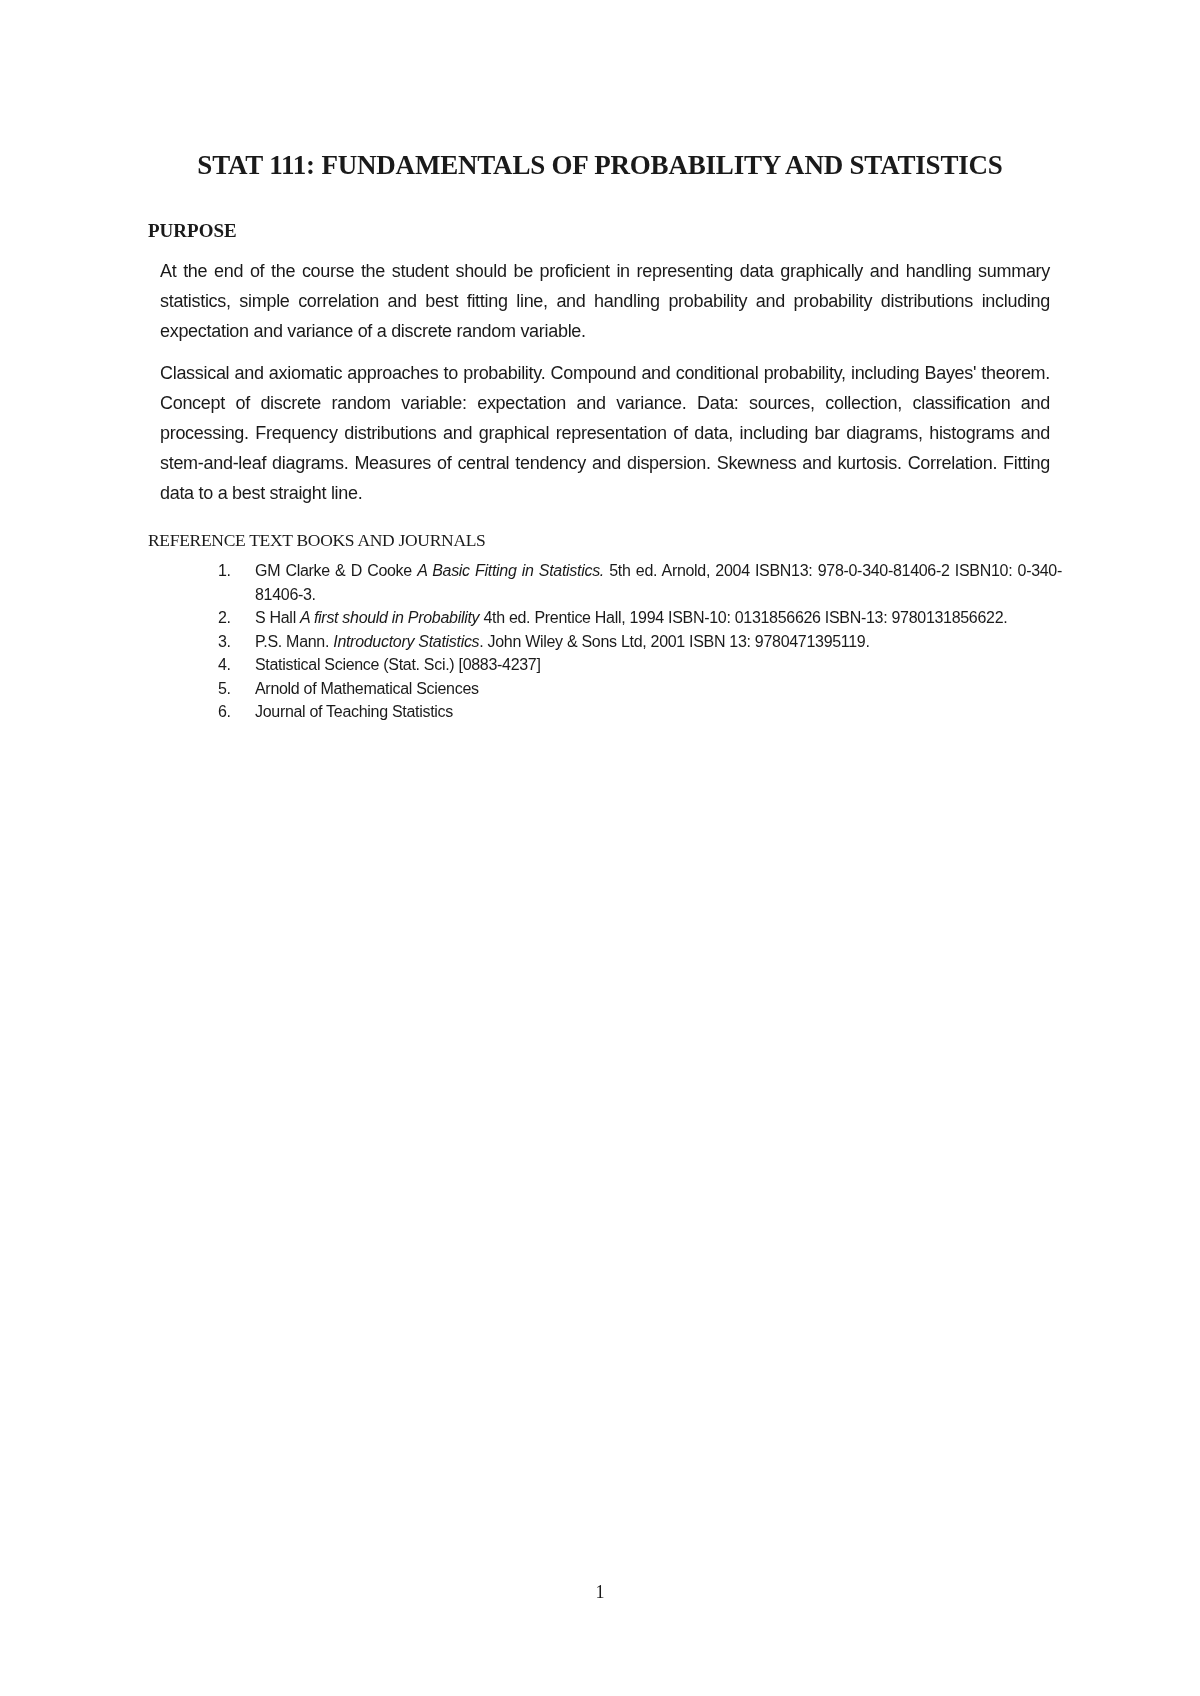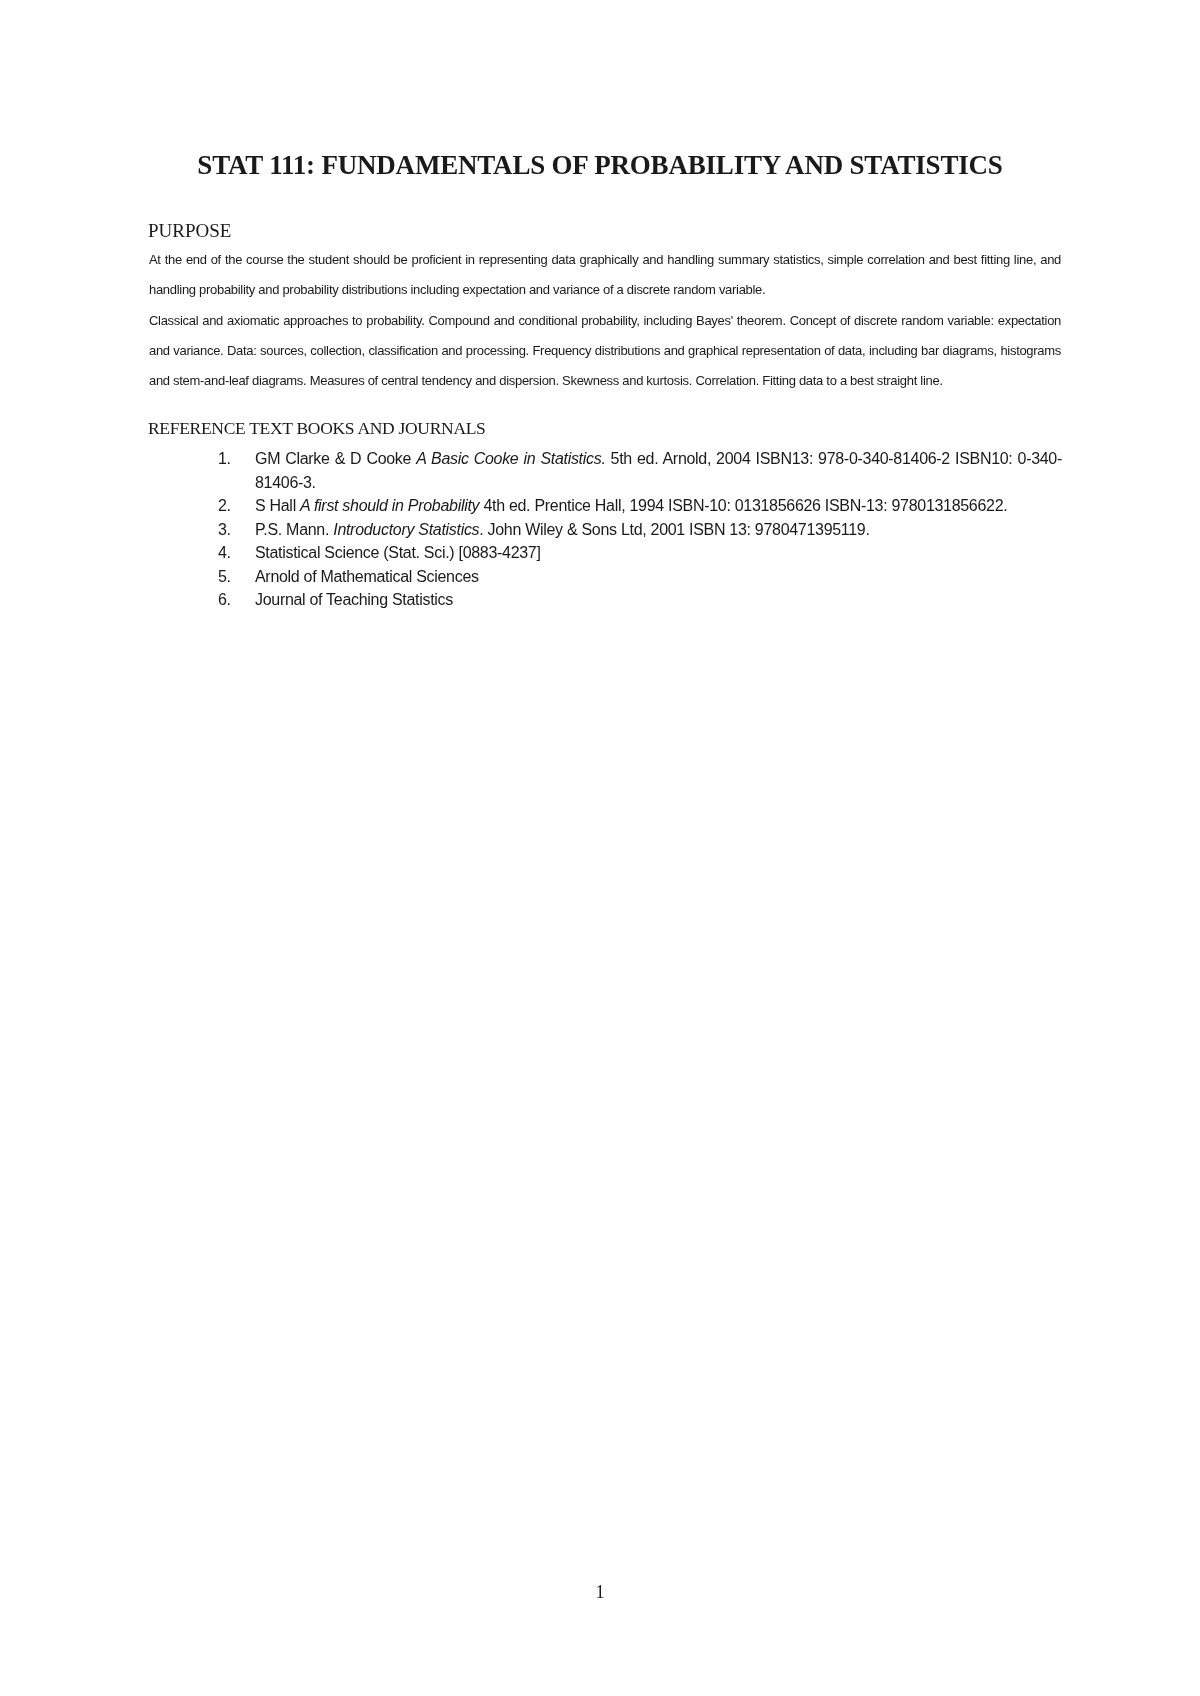--- a/index.html
+++ b/index.html
@@ -1,21 +1,21 @@
 <!DOCTYPE html>
 <html><head>
   <meta charset="utf-8">
   <style>
     html, body { margin: 0; padding: 0; background: #ffffff; }
     body { width: 1200px; height: 1696px; position: relative; overflow: hidden; font-family: "Liberation Serif", "DejaVu Serif", serif; color: #1a1a1a; }
     .page { position: absolute; left: 0; top: 0; width: 1092px; height: 1696px; }
     .title { position: absolute; left: 0; width: 1200px; top: 150px; text-align: center; font-weight: bold; font-size: 27px; letter-spacing: -0.2px; }
     .content { position: absolute; left: 148px; width: 914px; top: 217px; }
-    .heading { font-weight: normal; font-size: 19px; line-height: 27px; margin: 0; }
-    .body-text { font-family: "Liberation Sans", "DejaVu Sans", sans-serif; font-size: 13px; line-height: 30px; text-align: justify; margin: 1px; letter-spacing: -0.3px; }
+    .heading { font-weight: bold; font-size: 19px; line-height: 27px; margin: 0; }
+    .body-text { font-family: "Liberation Sans", "DejaVu Sans", sans-serif; font-size: 18px; line-height: 30px; text-align: justify; margin: 12px; letter-spacing: -0.3px; }
     .refs-heading { font-weight: normal; font-size: 17.5px; line-height: 24px; margin: 20px 0 7px 0; letter-spacing: -0.3px; }
     ol.refs { margin: 0; padding: 0; list-style: none; }
     ol.refs li { position: relative; padding-left: 107px; font-family: "Liberation Sans", "DejaVu Sans", sans-serif; font-size: 16px; line-height: 23.5px; letter-spacing: -0.3px; text-align: justify; }
     ol.refs li .num { position: absolute; left: 70px; top: 0; }
     .footer-page { position: absolute; top: 1582px; left: 0; width: 1200px; text-align: center; font-size: 18px; font-family: "Liberation Serif", serif; }
   </style>
 </head>
 <body>
 
 <div class="page">
@@ -27,21 +27,21 @@
       <p class="body-text">At the end of the course the student should be proficient in representing data graphically and handling summary statistics, simple correlation and best fitting line, and handling probability and probability distributions including expectation and variance of a discrete random variable.</p>
     </section>
 
     <section>
       <p class="body-text">Classical and axiomatic approaches to probability. Compound and conditional probability, including Bayes' theorem. Concept of discrete random variable: expectation and variance. Data: sources, collection, classification and processing. Frequency distributions and graphical representation of data, including bar diagrams, histograms and stem-and-leaf diagrams. Measures of central tendency and dispersion. Skewness and kurtosis. Correlation. Fitting data to a best straight line.</p>
     </section>
 
     <section>
       <p class="refs-heading">REFERENCE TEXT BOOKS AND JOURNALS</p>
       <ol class="refs">
-        <li><span class="num">1.</span><span>GM Clarke &amp; D Cooke </span><i>A Basic Cooke in Statistics.</i><span> 5th ed. Arnold, 2004 ISBN13: 978-0-340-81406-2 ISBN10: 0-340-81406-3.</span></li>
+        <li><span class="num">1.</span><span>GM Clarke &amp; D Cooke </span><i>A Basic Fitting in Statistics.</i><span> 5th ed. Arnold, 2004 ISBN13: 978-0-340-81406-2 ISBN10: 0-340-81406-3.</span></li>
         <li><span class="num">2.</span><span>S Hall </span><i>A first should in Probability</i><span> 4th ed. Prentice Hall, 1994 ISBN-10: 0131856626 ISBN-13: 9780131856622.</span></li>
         <li><span class="num">3.</span><span>P.S. Mann. </span><i>Introductory Statistics</i><span>. John Wiley &amp; Sons Ltd, 2001 ISBN 13: 9780471395119.</span></li>
         <li><span class="num">4.</span><span>Statistical Science (Stat. Sci.) [0883-4237]</span></li>
         <li><span class="num">5.</span><span>Arnold of Mathematical Sciences</span></li>
         <li><span class="num">6.</span><span>Journal of Teaching Statistics</span></li>
       </ol>
     </section>
   </div>
 
   <div class="footer-page">1</div>

